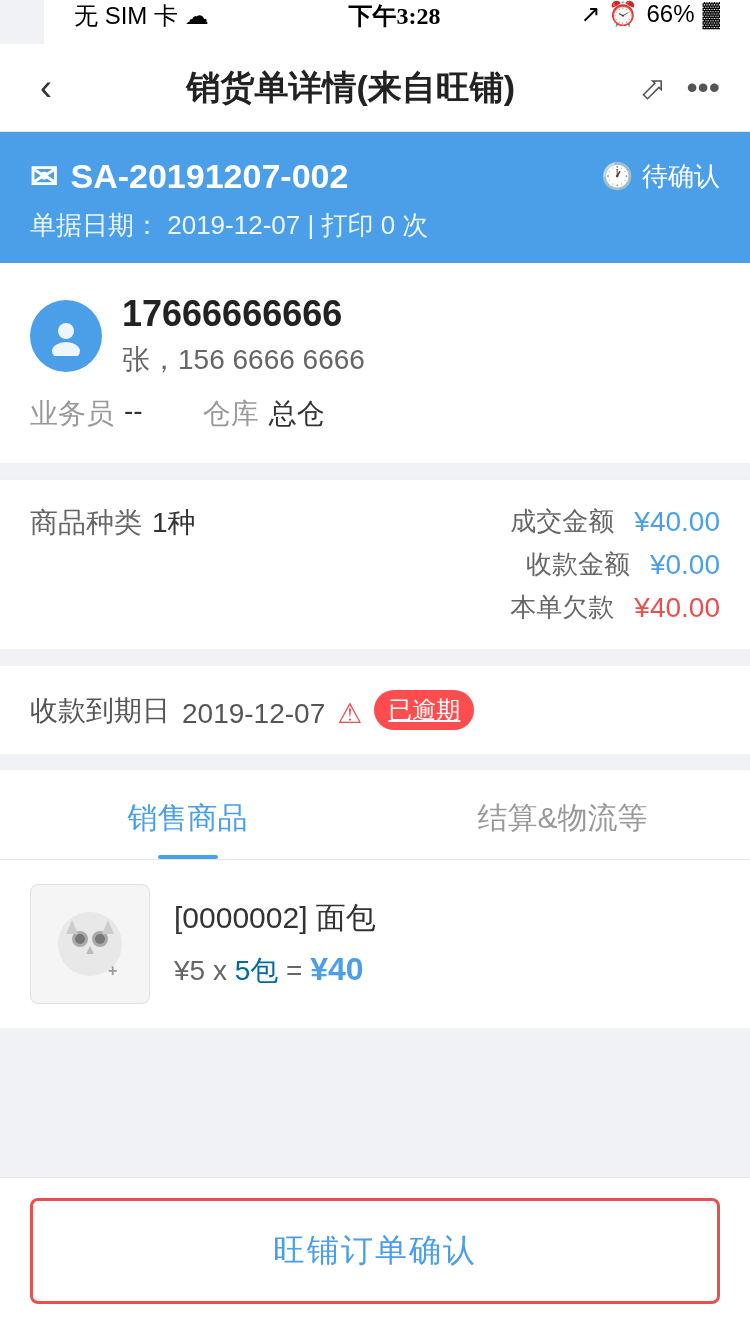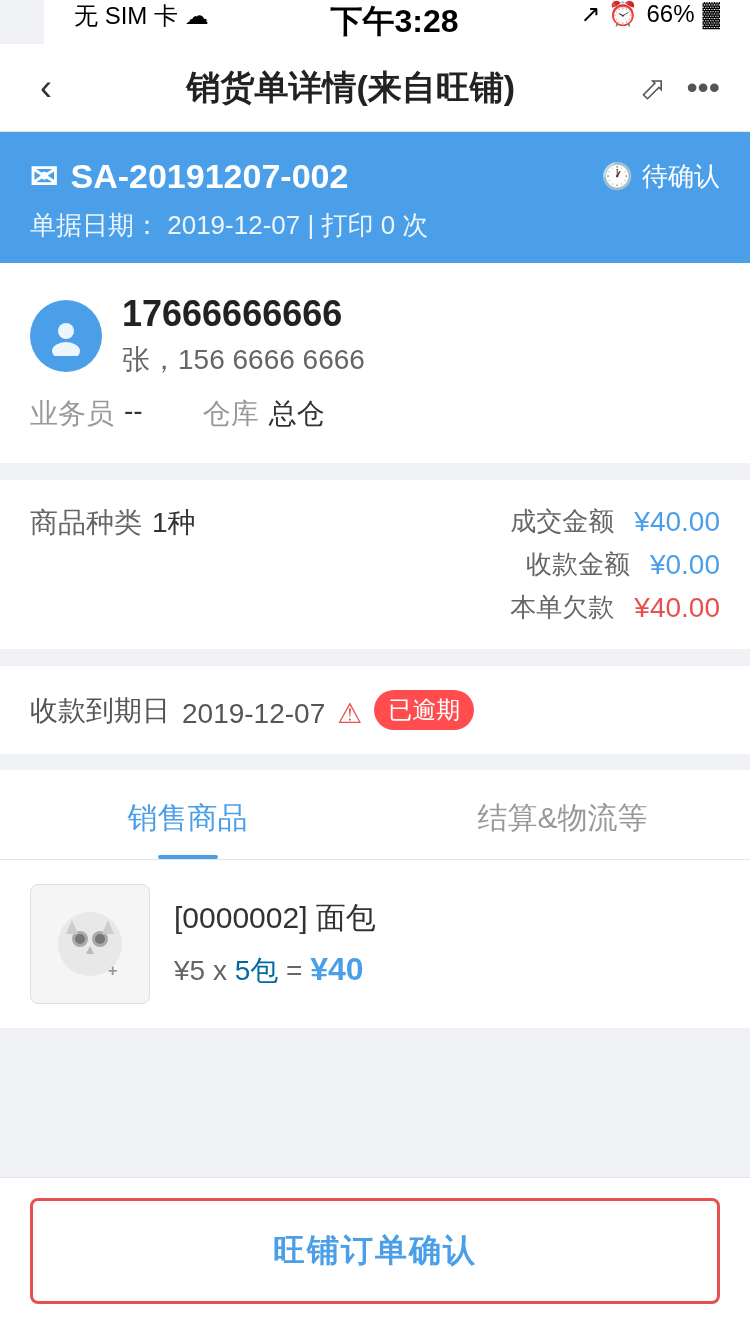--- a/index.html
+++ b/index.html
@@ -18,21 +18,21 @@
       justify-content: space-between;
       align-items: flex-start;
       background: #fff;
       padding: 0 30px;
       height: 44px;
       font-size: 24px;
       font-weight: 500;
       margin-left: 44px;
     }
     .status-bar-left { display: flex; align-items: center; gap: 10px; }
-    .status-bar-center { font-size: 32px; font-weight: 600; }
+    .status-bar-center { font-size: 24px; font-weight: 600; font-family: Liberation Serif, serif; }
     .status-bar-right { display: flex; align-items: center; gap: 8px; font-size: 24px; }
 
     
     .nav-bar {
       display: flex;
       align-items: center;
       background: #fff;
       height: 88px;
       padding: 0 30px;
       border-bottom: 1px solid #e5e5e5;
@@ -182,20 +182,21 @@
       align-items: flex-end;
       gap: 12px;
     }
     .overdue-badge {
       background: #ff4d4f;
       color: #fff;
       border-radius: 20px;
       padding: 4px 14px;
       font-size: 24px;
       font-weight: 500;
+      text-decoration: underline;
     }
 
     
     .tabs-container {
       background: #fff;
       margin-top: 16px;
     }
     .tabs {
       display: flex;
       border-bottom: 1px solid #e5e5e5;
@@ -269,21 +270,21 @@
       border-top: 1px solid #e5e5e5;
     }
     .confirm-btn {
       width: 100%;
       padding: 28px 0;
       border: 3px solid #e85050;
       border-radius: 8px;
       background: #fff;
       color: #4a9fe8;
       font-size: 32px;
-      font-weight: 700;
+      font-weight: 400;
       text-align: center;
       cursor: pointer;
       letter-spacing: 2px;
     }
   </style>
 </head>
 <body>
 
 <div class="status-bar">
   <div class="status-bar-left">

